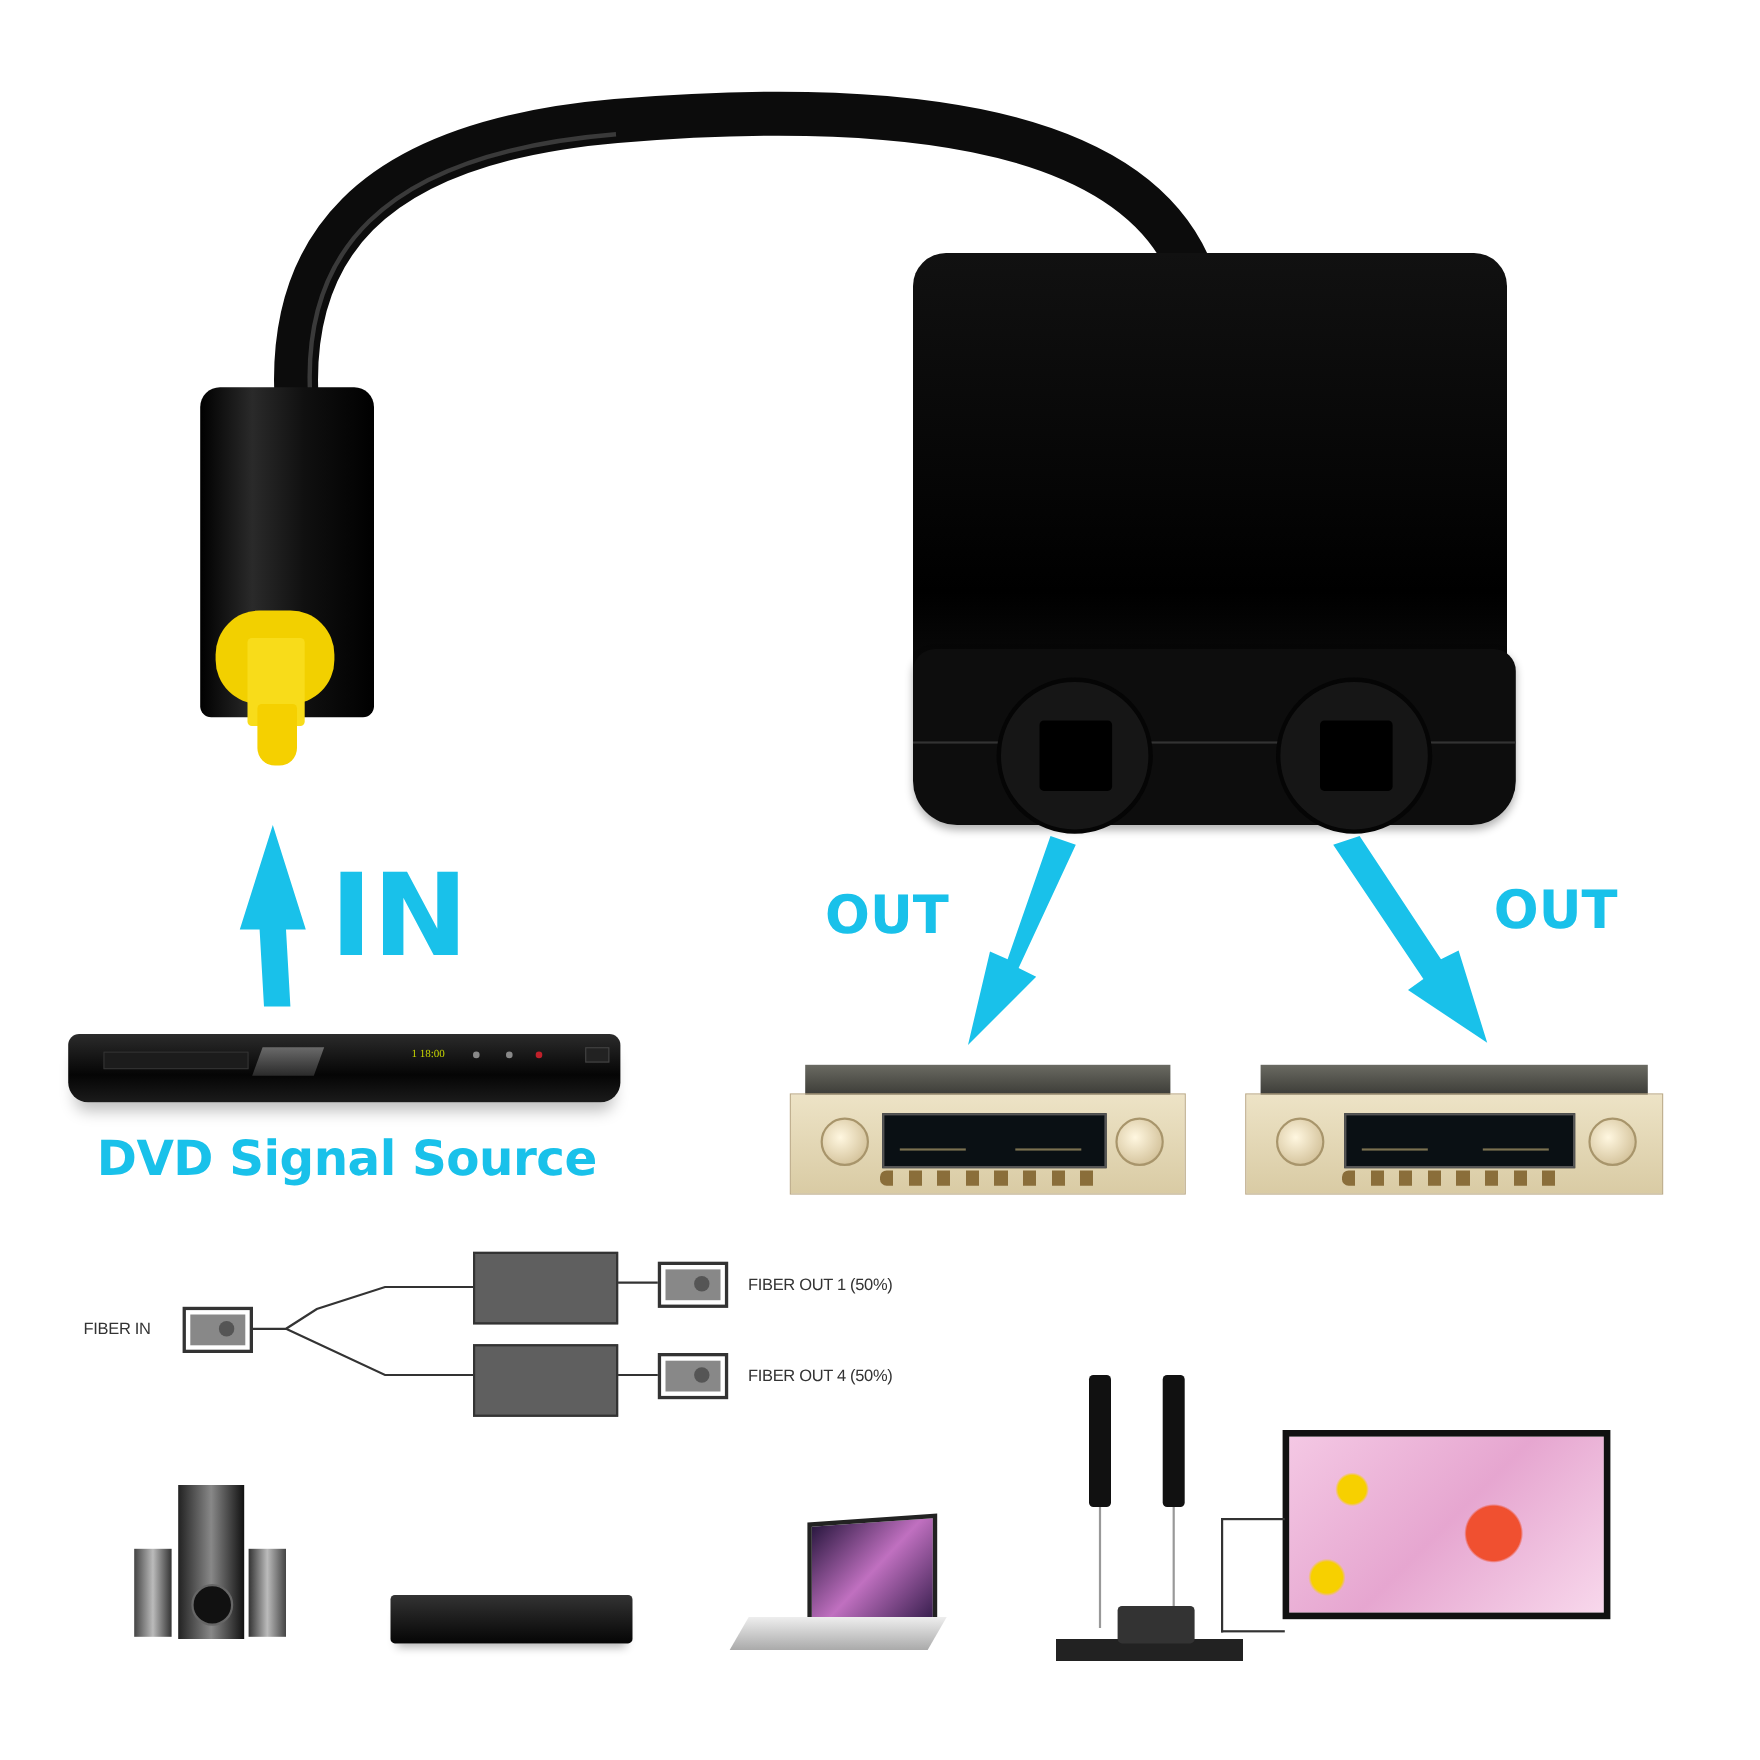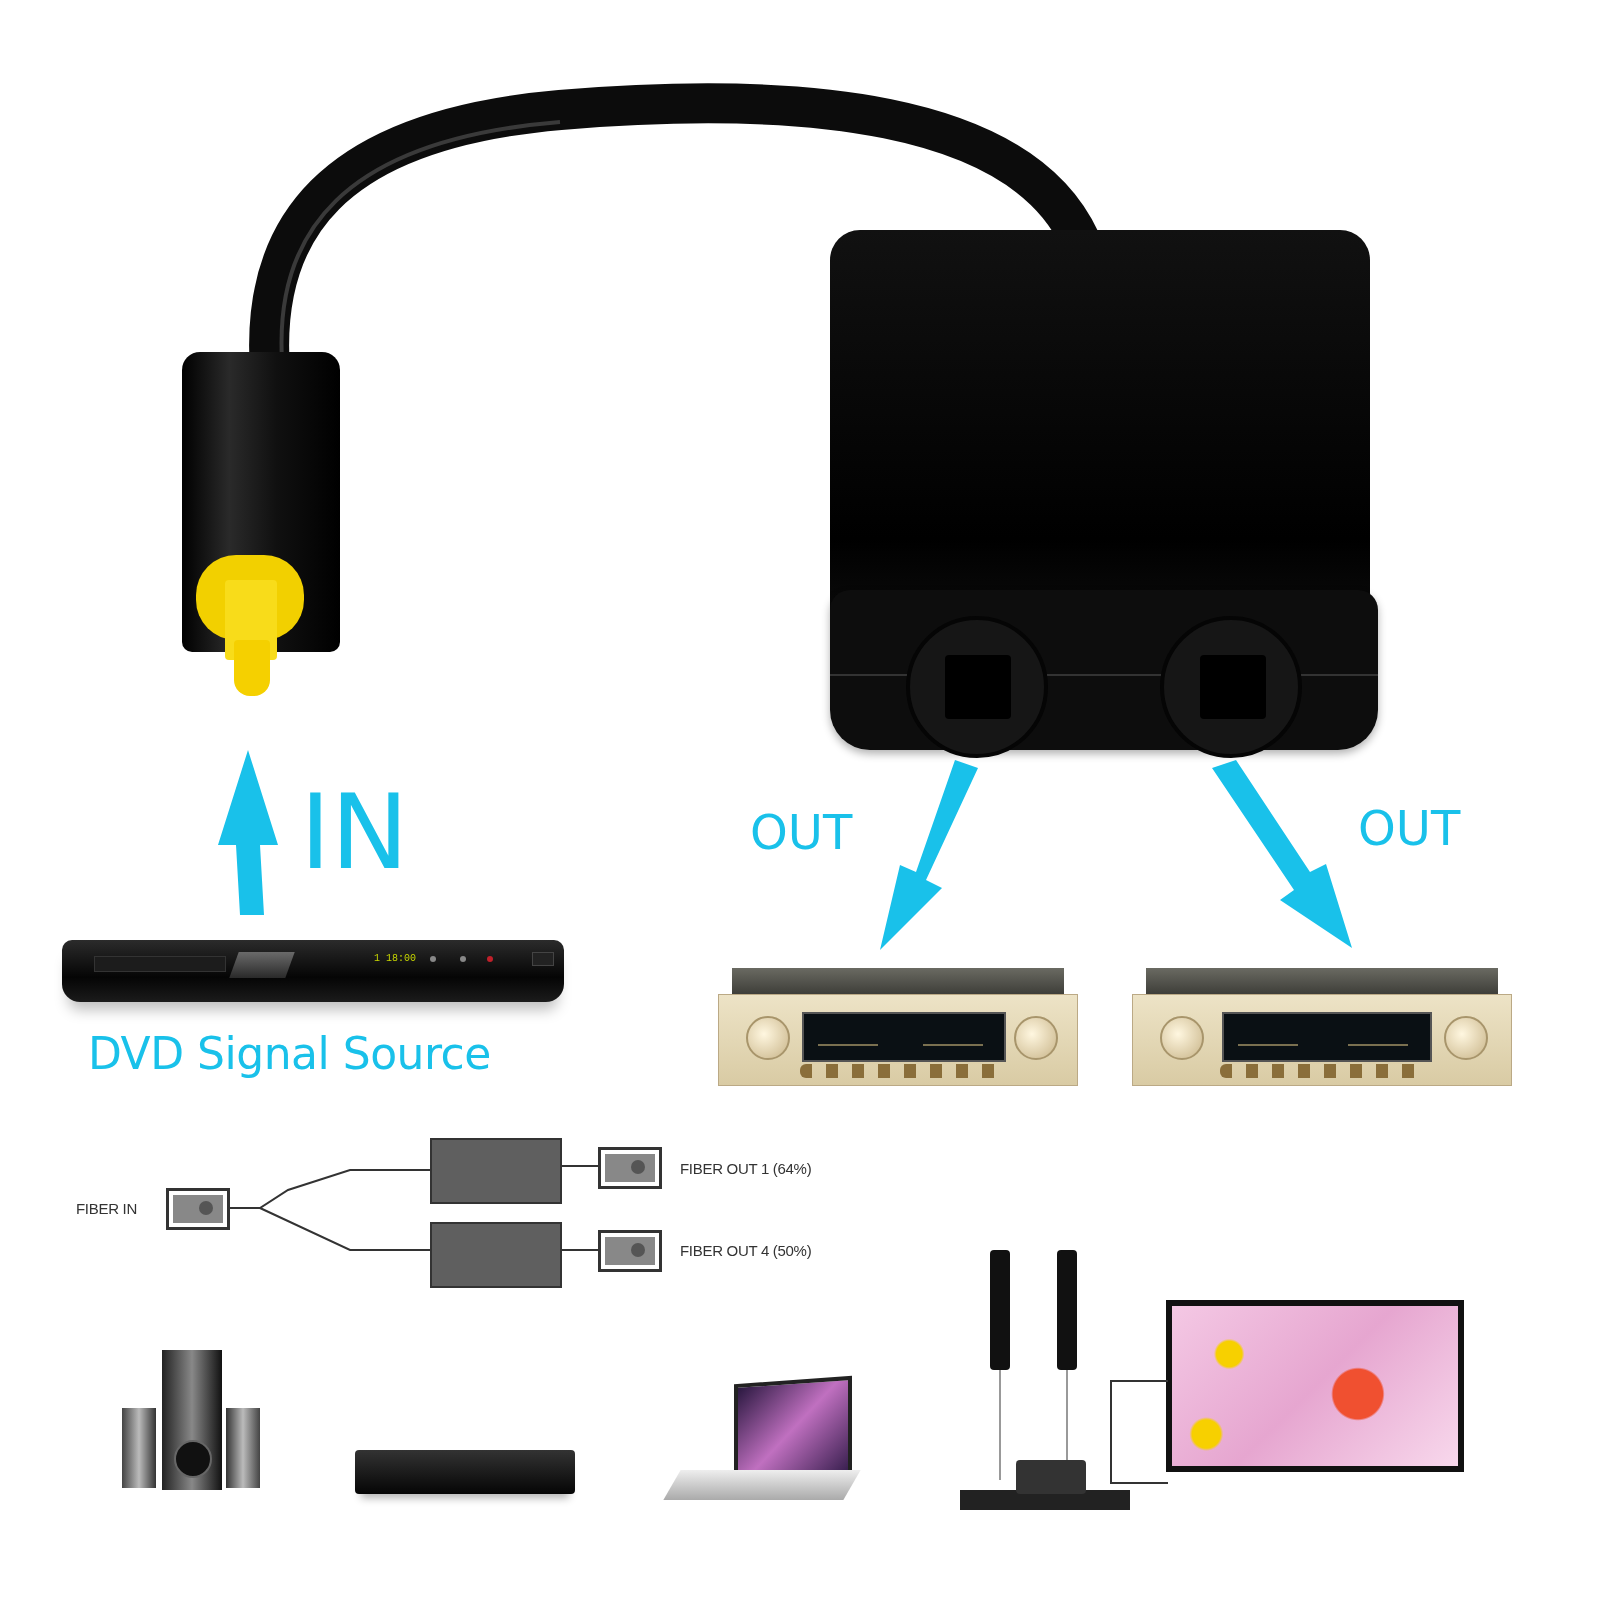--- a/index.html
+++ b/index.html
@@ -1,18 +1,18 @@
 <!DOCTYPE html>
 <html><head>
 <meta charset="utf-8">
 <style>
   html,body{margin:0;padding:0;background:#ffffff;}
   body{width:1600px;height:1600px;position:relative;overflow:hidden;font-family:"Liberation Sans",sans-serif;}
   .abs{position:absolute;}
-  .lbl-big{font-family:"DejaVu Sans",sans-serif;font-weight:normal;color:#19c1ea;}
+  .lbl-big{font-family:"DejaVu Sans",sans-serif;font-weight:bold;color:#19c1ea;}
   .diag-text{font-family:"Liberation Sans",sans-serif;font-size:15px;color:#333;letter-spacing:-0.3px;}
   .gray-box{background:#5f5f5f;border:2px solid #333;}
   .port-box{background:#fff;border:3px solid #333;box-sizing:border-box;}
 </style>
 </head>
 <body>
 
 <svg class="abs" style="left:0;top:0" width="1600" height="1600">
   <path d="M 270 370 C 260 230, 330 130, 560 110 C 800 90, 1020 110, 1080 240" stroke="#0c0c0c" stroke-width="40" fill="none" stroke-linecap="round"></path>
   <path d="M 282 360 C 275 235, 340 140, 560 122" stroke="#3a3a3a" stroke-width="4" fill="none"></path>
@@ -41,21 +41,21 @@
 </svg>
 <svg class="abs" style="left:1200px;top:760px" width="170" height="200">
   <polygon points="12,8 36,0 110,112 126,104 152,188 80,140 94,130" fill="#19c1ea"></polygon>
 </svg>
 <div class="abs lbl-big" style="left:750px;top:808px;font-size:48px;line-height:1;">OUT</div>
 <div class="abs lbl-big" style="left:1358px;top:804px;font-size:48px;line-height:1;">OUT</div>
 
 <div class="abs" style="left:62px;top:940px;width:502px;height:62px;background:linear-gradient(180deg,#2b2b2b 0%,#050505 60%,#1b1b1b 100%);border-radius:10px 10px 18px 18px;box-shadow:0 14px 14px -6px rgba(0,0,0,0.25);">
   <div style="position:absolute;left:32px;top:16px;width:130px;height:14px;background:#1c1c1c;border:1px solid #333;"></div>
   <div style="position:absolute;left:172px;top:12px;width:56px;height:26px;background:linear-gradient(180deg,#6a6a6a,#2a2a2a);transform:skewX(-20deg);"></div>
-  <div style="position:absolute;left:312px;top:13px;font-family:Liberation Mono, monospace;font-size:10px;color:#c7d600;">1 18:00</div>
+  <div style="position:absolute;left:312px;top:13px;font-family:Liberation Serif, serif;font-size:10px;color:#c7d600;">1 18:00</div>
   <div style="position:absolute;left:368px;top:16px;width:6px;height:6px;background:#888;border-radius:50%;"></div>
   <div style="position:absolute;left:398px;top:16px;width:6px;height:6px;background:#888;border-radius:50%;"></div>
   <div style="position:absolute;left:425px;top:16px;width:6px;height:6px;background:#c0202a;border-radius:50%;"></div>
   <div style="position:absolute;left:470px;top:12px;width:20px;height:12px;background:#222;border:1px solid #444;"></div>
 </div>
 <div class="abs lbl-big" style="left:88px;top:1032px;font-size:44px;line-height:1;letter-spacing:-0.5px;">DVD Signal Source</div>
 
 <div class="abs" style="left:718px;top:968px;width:360px;height:120px;">
   <div style="position:absolute;left:14px;top:0;width:332px;height:28px;background:linear-gradient(180deg,#6a6a62,#3b3b36);"></div>
   <div style="position:absolute;left:0;top:26px;width:360px;height:92px;background:linear-gradient(180deg,#ede3c6,#d9cba4);border:1px solid #bba985;box-sizing:border-box;"></div>
@@ -91,21 +91,21 @@
 <div class="abs gray-box" style="left:430px;top:1138px;width:128px;height:62px;"></div>
 <div class="abs gray-box" style="left:430px;top:1222px;width:128px;height:62px;"></div>
 <div class="abs port-box" style="left:598px;top:1147px;width:64px;height:42px;">
     <div style="position:absolute;left:4px;top:4px;width:50px;height:28px;background:#888;"></div>
     <div style="position:absolute;left:30px;top:10px;width:14px;height:14px;border-radius:50%;background:#555;"></div>
   </div>
 <div class="abs port-box" style="left:598px;top:1230px;width:64px;height:42px;">
     <div style="position:absolute;left:4px;top:4px;width:50px;height:28px;background:#888;"></div>
     <div style="position:absolute;left:30px;top:10px;width:14px;height:14px;border-radius:50%;background:#555;"></div>
   </div>
-<div class="abs diag-text" style="left:680px;top:1160px;">FIBER OUT 1 (64%)</div>
+<div class="abs diag-text" style="left:680px;top:1160px;">FIBER OUT 1 (50%)</div>
 <div class="abs diag-text" style="left:680px;top:1242px;">FIBER OUT 4 (50%)</div>
 
 <div class="abs" style="left:122px;top:1350px;width:150px;height:140px;">
   <div style="position:absolute;left:0;top:58px;width:34px;height:80px;background:linear-gradient(90deg,#444,#bbb,#333);"></div>
   <div style="position:absolute;left:40px;top:0;width:60px;height:140px;background:linear-gradient(90deg,#222,#888,#111);"></div>
   <div style="position:absolute;left:52px;top:90px;width:34px;height:34px;border-radius:50%;background:#111;border:2px solid #666;"></div>
   <div style="position:absolute;left:104px;top:58px;width:34px;height:80px;background:linear-gradient(90deg,#333,#bbb,#444);"></div>
 </div>
 <div class="abs" style="left:355px;top:1450px;width:220px;height:44px;background:linear-gradient(180deg,#333,#050505);border-radius:4px;box-shadow:0 10px 8px -6px rgba(0,0,0,0.3);"></div>
 <div class="abs" style="left:672px;top:1380px;width:190px;height:130px;">

